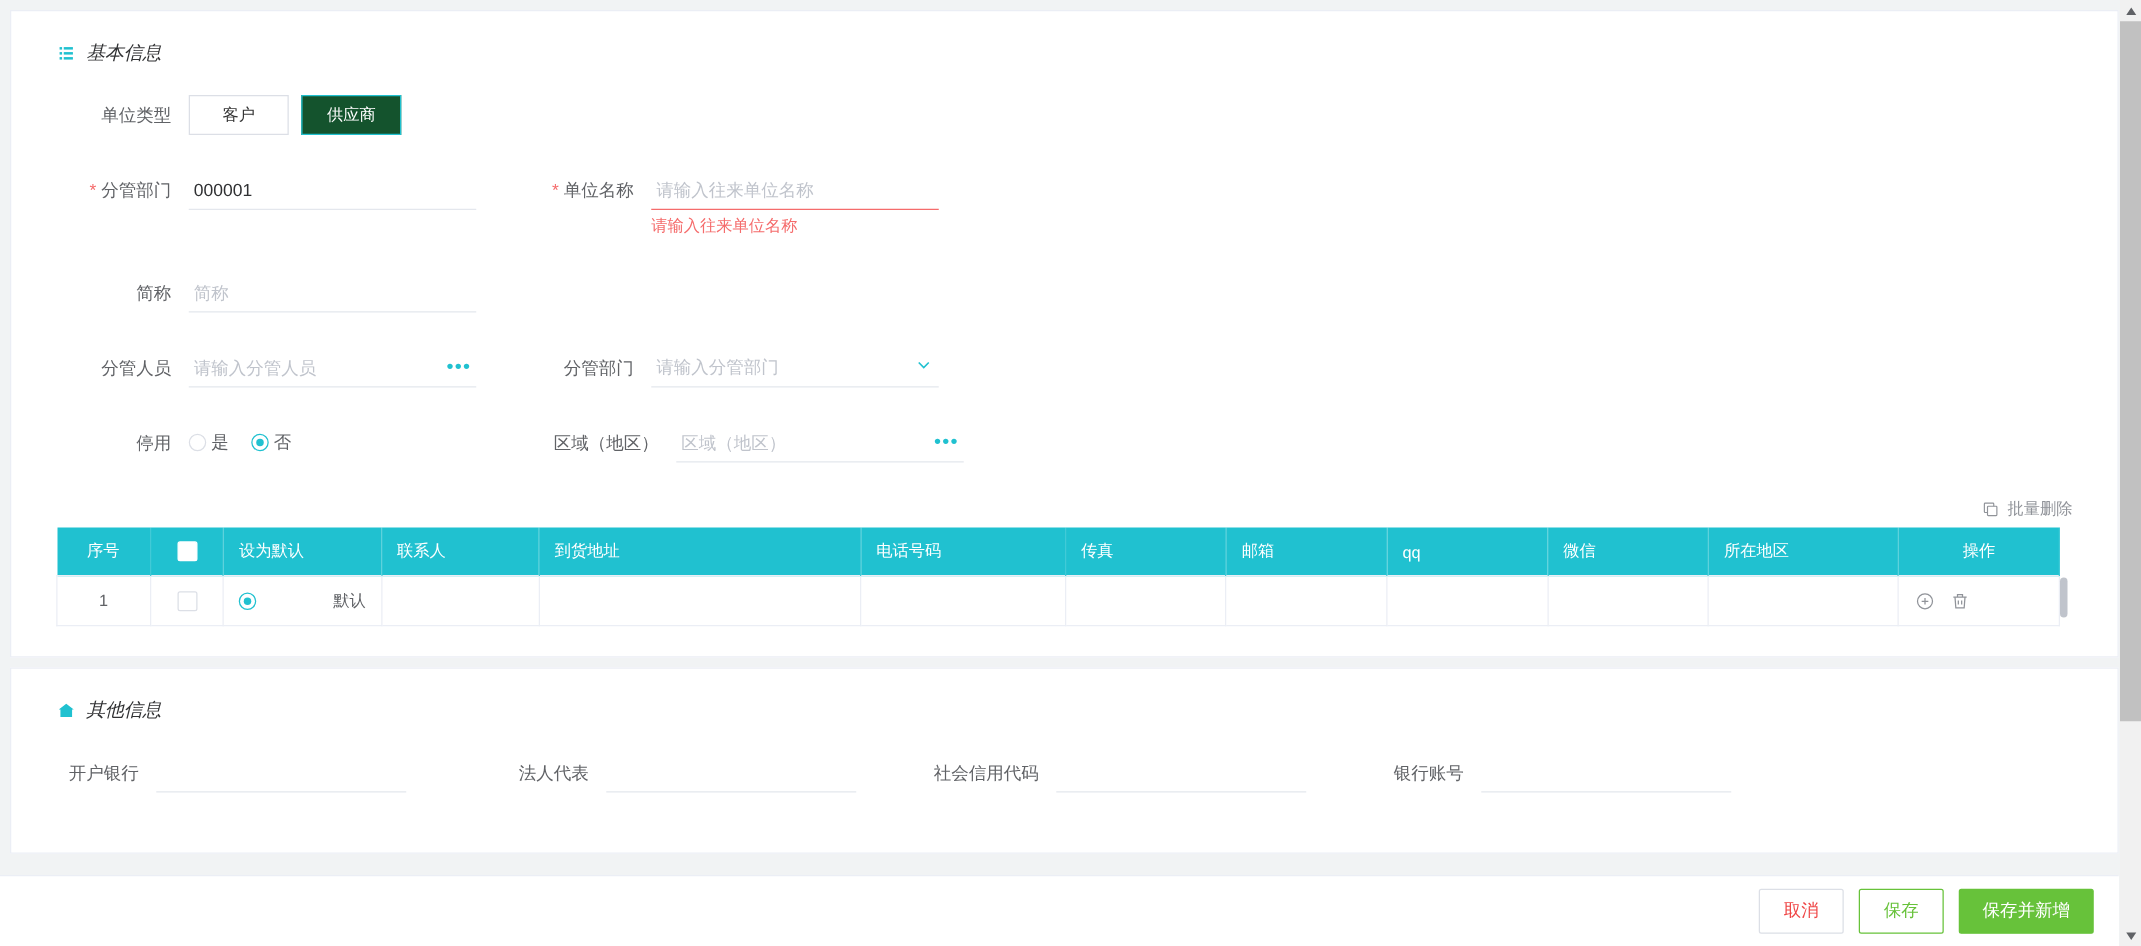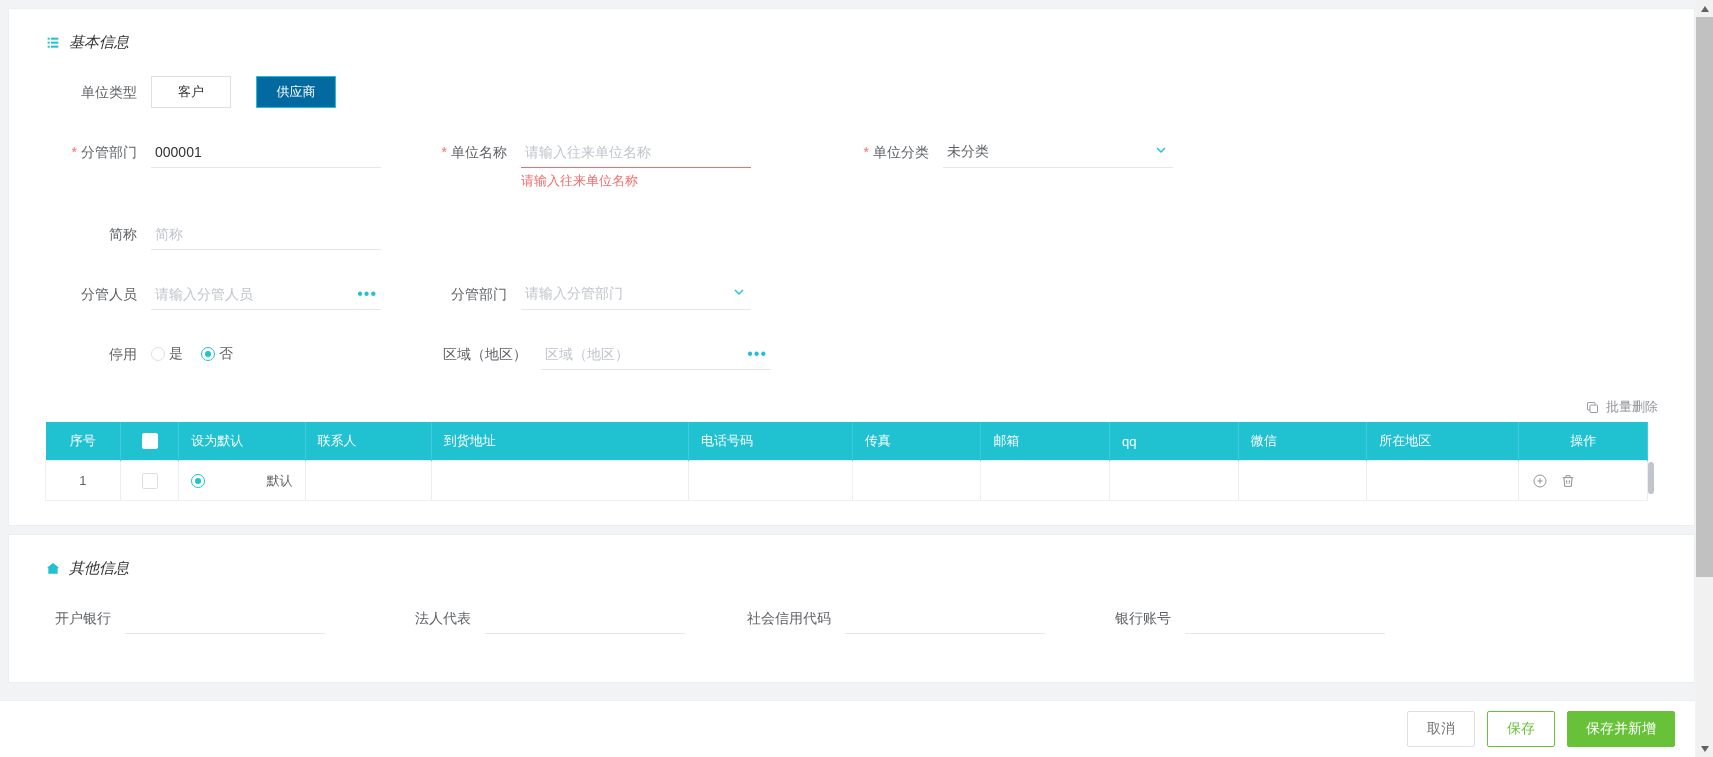--- a/index.html
+++ b/index.html
@@ -12,23 +12,23 @@
 .section-icon { width: 16px; height: 16px; display: inline-flex; align-items: center; justify-content: center; }
 .section-title { font-size: 15px; color: #303133; font-weight: 500; }
 
 .form-row { display: flex; align-items: flex-start; margin-bottom: 28px; }
 .form-item { display: flex; align-items: flex-start; margin-right: 16px; }
 .form-item.wide { flex: 0 0 380px; }
 .form-label { width: 106px; text-align: right; padding-right: 14px; color: #606266; font-size: 14px; line-height: 32px; position: relative; }
 .form-label .required { color: #f56c6c; margin-right: 4px; }
 .form-control { display: flex; flex-direction: column; }
 
-.toggle-group { display: flex; gap: 25px; }
+.toggle-group { display: flex; gap: 10px; }
 .toggle-btn { min-width: 80px; height: 32px; display: inline-flex; align-items: center; justify-content: center; border: 1px solid #dcdfe6; background: #fff; cursor: pointer; font-size: 13px; color: #606266; }
-.toggle-btn.active-teal { background: #0369a1; border-color: #20c1d0; color: #fff; }
+.toggle-btn.active-teal { background: #14532d; border-color: #20c1d0; color: #fff; }
 .toggle-btn.active-white { background: #fff; border-color: #dcdfe6; color: #333; }
 
 .text-input { width: 230px; height: 32px; border: none; border-bottom: 1px solid #e4e7ed; padding: 0 4px; font-size: 14px; color: #303133; background: transparent; outline: none; }
 .text-input::placeholder { color: #c0c4cc; }
 .text-input.error { border-bottom-color: #f56c6c; }
 .error-msg { color: #f56c6c; font-size: 13px; margin-top: 4px; }
 
 .select-wrap { position: relative; display: inline-block; width: 230px; }
 .select-display { width: 100%; height: 32px; border: none; border-bottom: 1px solid #e4e7ed; display: flex; align-items: center; justify-content: space-between; cursor: pointer; color: #606266; padding: 0 4px; }
 .select-display .placeholder { color: #c0c4cc; }
@@ -58,21 +58,21 @@
 
 .row-radio { display: flex; align-items: center; gap: 6px; justify-content: space-between; }
 
 .action-icons { display: flex; gap: 10px; align-items: center; justify-content: flex-start; }
 .action-icons .icon-btn { width: 18px; height: 18px; display: inline-flex; align-items: center; justify-content: center; color: #909399; cursor: pointer; }
 .action-icons svg { width: 16px; height: 16px; }
 
 .scroll-stub { width: 6px; height: 32px; background: #c0c4cc; border-radius: 3px; position: relative; }
 
 .footer-bar { position: fixed; bottom: 0; left: 0; right: 18px; background: #fff; border-top: 1px solid #ebeef5; padding: 10px 20px; display: flex; justify-content: flex-end; gap: 12px; }
-.btn { min-width: 68px; height: 36px; padding: 0 18px; border: 1px solid #dcdfe6; background: #fff; cursor: pointer; font-size: 14px; color: #737373; border-radius: 2px; }
+.btn { min-width: 68px; height: 36px; padding: 0 18px; border: 1px solid #dcdfe6; background: #fff; cursor: pointer; font-size: 14px; color: #ef4444; border-radius: 2px; }
 .btn.outline-green { border-color: #67c23a; color: #67c23a; }
 .btn.solid-green { background: #67c23a; border-color: #67c23a; color: #fff; }
 
 .scrollbar-track { position: fixed; right: 0; top: 0; bottom: 0; width: 17px; background: #f1f1f1; }
 .scrollbar-thumb { width: 17px; background: #c1c1c1; position: absolute; }
 .scrollbar-arrow { width: 17px; height: 17px; display: flex; align-items: center; justify-content: center; color: #606266; position: absolute; }
 
 .col-seq { width: 64px; }
 .col-chk { width: 50px; text-align: center; }
 .col-def { width: 108px; }
@@ -127,35 +127,20 @@
         <div class="form-label"><span class="required">*</span><span>分管部门</span></div>
         <div class="form-control">
           <input class="text-input" value="000001" style="">
         </div>
       </div>
       <div class="form-item wide">
         <div class="form-label" style="width:80px;"><span class="required">*</span><span>单位名称</span></div>
         <div class="form-control">
           <input class="text-input error" placeholder="请输入往来单位名称" style="">
           <div class="error-msg">请输入往来单位名称</div>
-        </div>
-      </div>
-      <div class="form-item wide">
-        <div class="form-label"><span class="required">*</span><span>单位分类</span></div>
-        <div class="form-control">
-          <div class="select-wrap">
-            <div class="select-display">
-              <span>未分类</span>
-              <span class="select-arrow">
-                <svg viewBox="0 0 24 24" fill="none" stroke="currentColor" stroke-width="2">
-                    <polyline points="6 9 12 15 18 9"></polyline>
-                  </svg>
-              </span>
-            </div>
-          </div>
         </div>
       </div>
     </div>
 
     <div class="form-row">
       <div class="form-item wide">
         <div class="form-label">简称</div>
         <div class="form-control">
           <input class="text-input" placeholder="简称" style="">
         </div>

